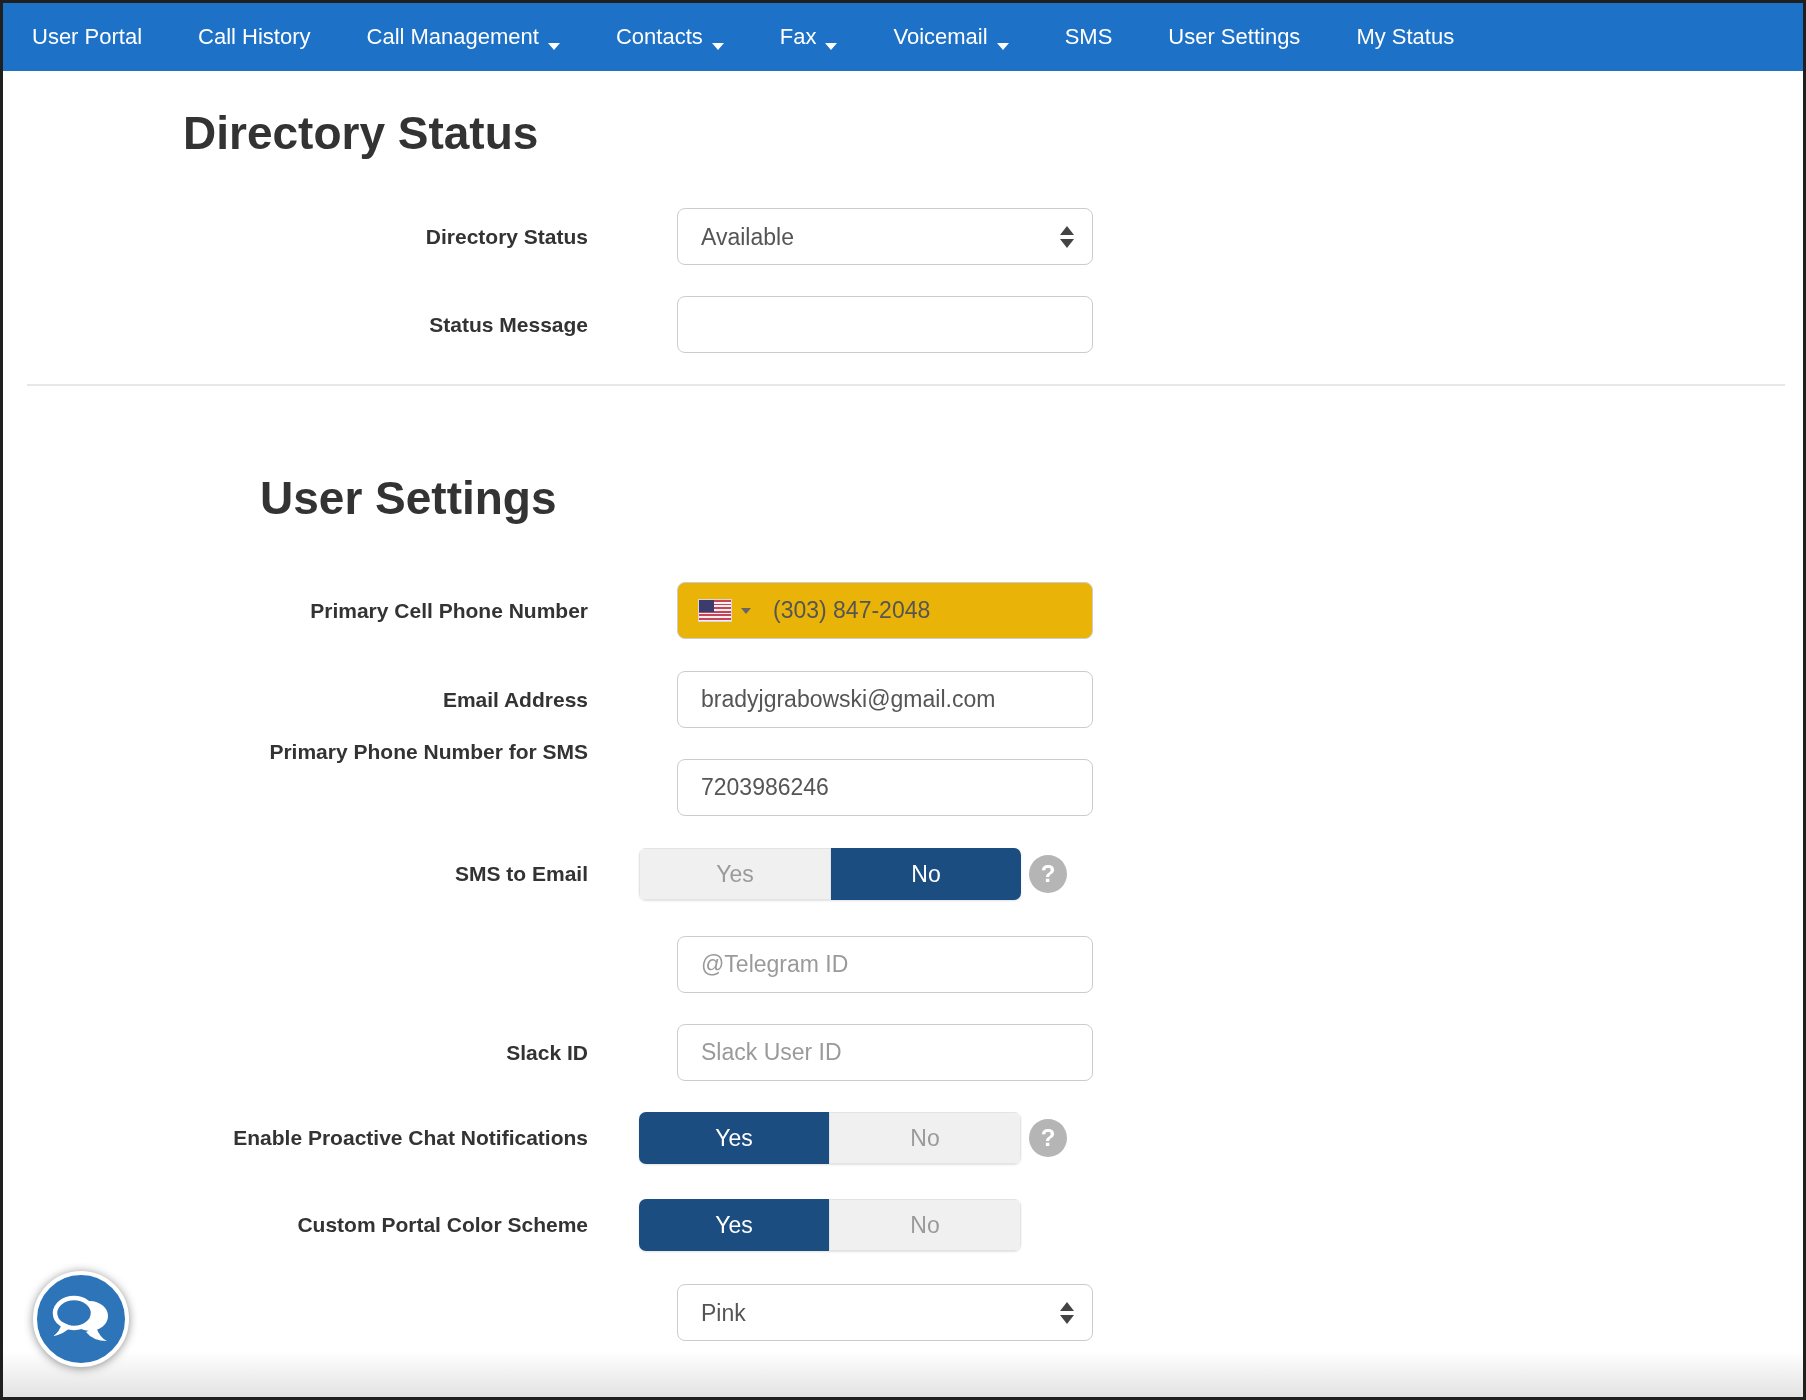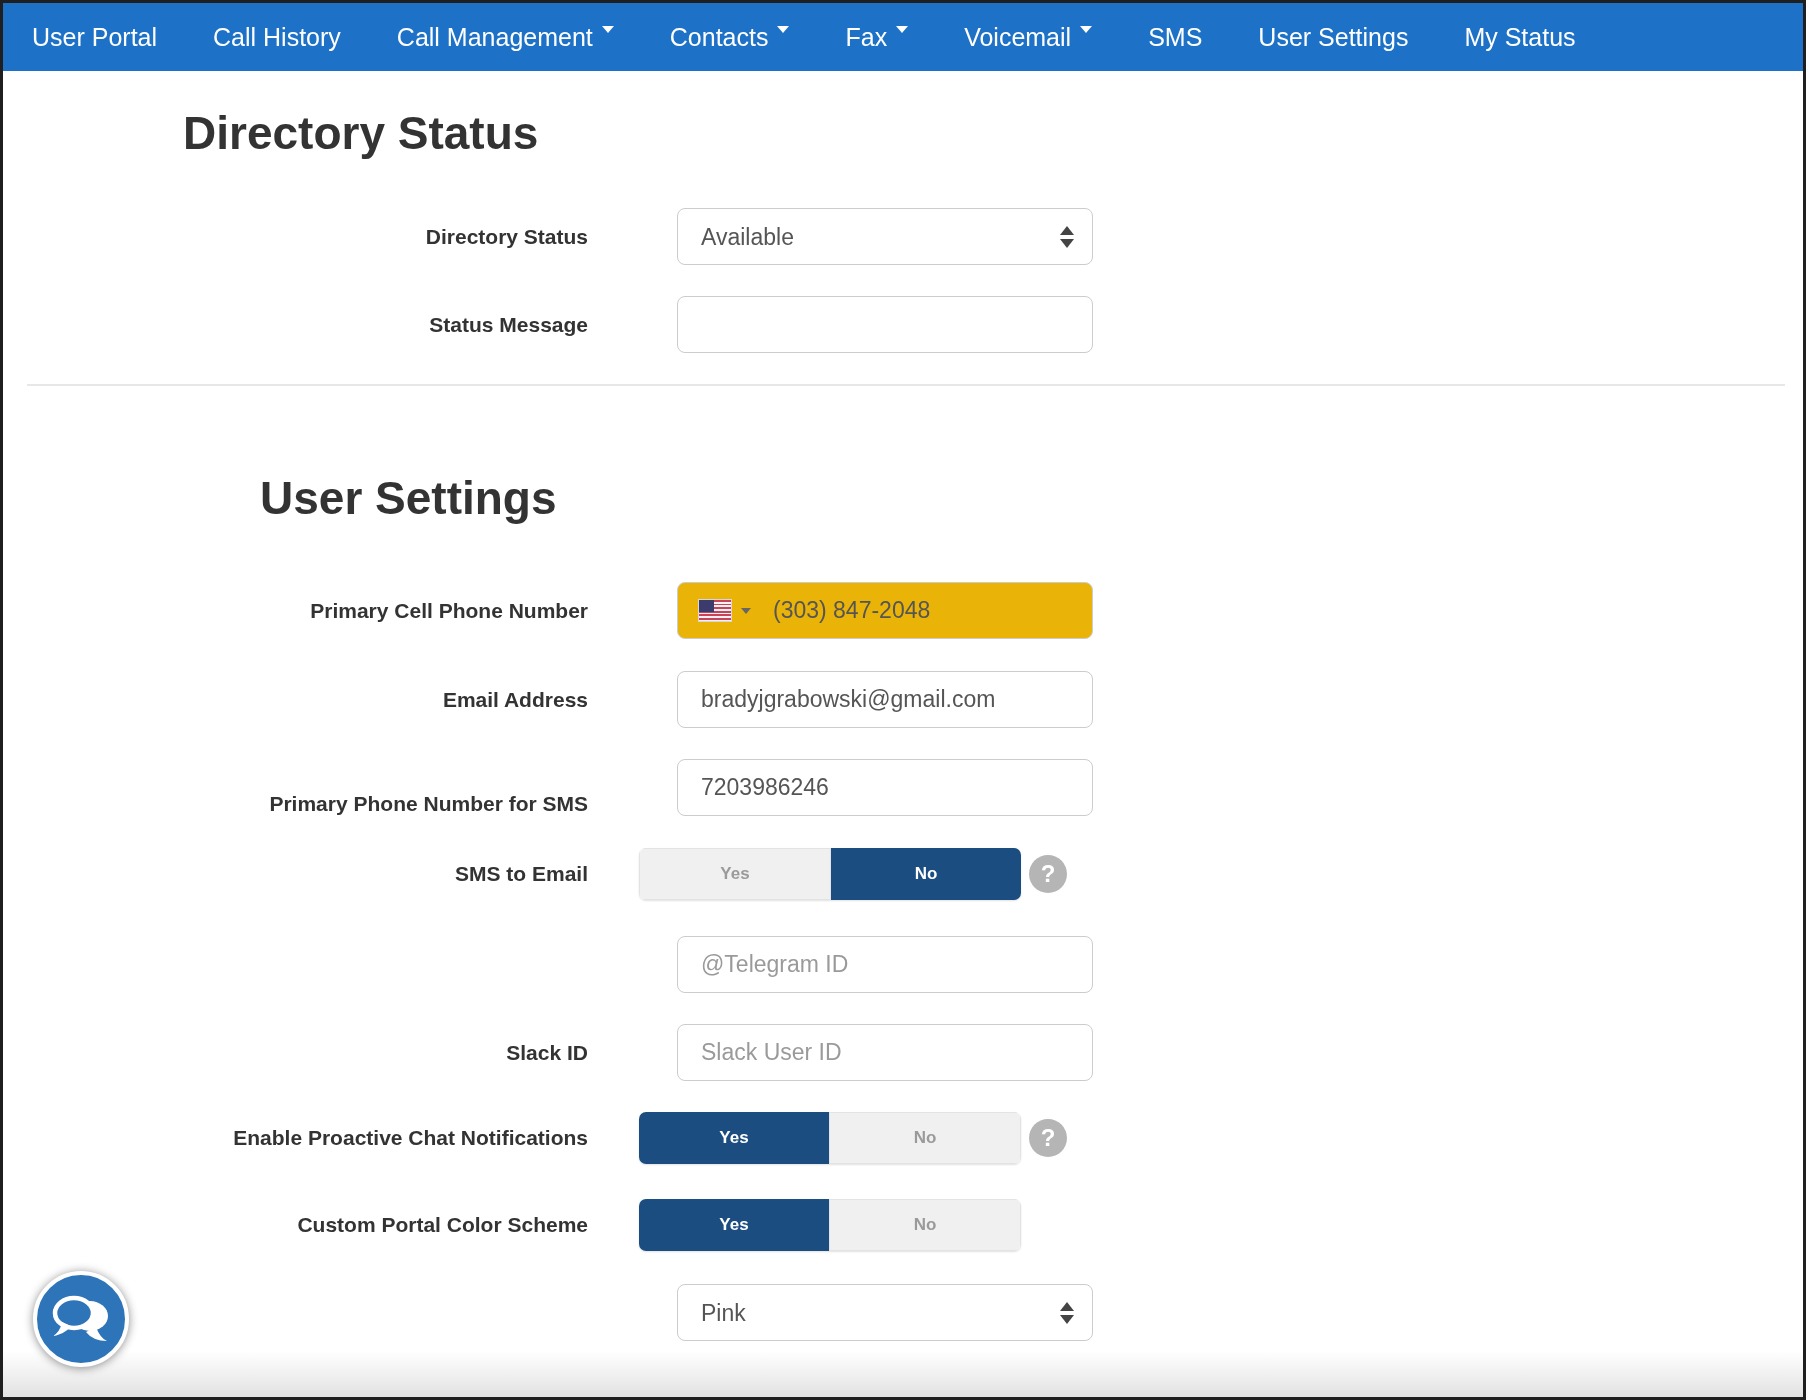--- a/index.html
+++ b/index.html
@@ -14,21 +14,21 @@
     --input-text:#555555;
     --divider:#e7e7e7;
   }
   *{box-sizing:border-box;margin:0;padding:0;font-family:"Liberation Sans","DejaVu Sans",sans-serif;}
   html,body{width:1806px;height:1400px;background:#fff;}
   .frame{position:relative;width:1806px;height:1400px;border:3px solid #1f1f1f;background:#fff;overflow:hidden;}
 
   
   .navbar{position:absolute;top:0;left:0;right:0;height:68px;background:var(--nav-bg);
           display:flex;align-items:center;padding-left:29px;gap:56px;}
-  .nav-item{color:#fff;font-size:25px;font-weight:500;white-space:nowrap;display:flex;align-items:flex-start;cursor:pointer;}
+  .nav-item{color:#fff;font-size:22px;font-weight:500;white-space:nowrap;display:flex;align-items:flex-end;cursor:pointer;}
   .caret{display:inline-block;width:0;height:0;margin-left:9px;margin-top:3px;
          border-left:6px solid transparent;border-right:6px solid transparent;border-top:7px solid #fff;}
 
   
   .h-dir{position:absolute;left:180px;top:103px;font-size:46px;font-weight:bold;color:var(--heading-text);}
   .h-user{position:absolute;left:257px;top:468px;font-size:46px;font-weight:bold;color:var(--heading-text);}
   .divider{position:absolute;left:24px;width:1758px;top:381px;height:2px;background:var(--divider);}
 
   
   .lbl{position:absolute;left:0;width:585px;display:flex;align-items:center;justify-content:flex-end;
@@ -40,42 +40,42 @@
   input.text::placeholder{color:#9a9a9a;opacity:1;}
   .stepper{position:absolute;right:19px;top:50%;transform:translateY(-50%);display:flex;flex-direction:column;gap:4px;pointer-events:none;}
   .stepper .up{width:0;height:0;border-left:7px solid transparent;border-right:7px solid transparent;border-bottom:9px solid #444;}
   .stepper .down{width:0;height:0;border-left:7px solid transparent;border-right:7px solid transparent;border-top:9px solid #444;}
 
   
   .t-dirsel{top:205px;}   .l-dirsel{top:205px;height:57px;}
   .t-status{top:293px;}   .l-status{top:293px;height:57px;}
   .t-phone{top:579px;}    .l-phone{top:579px;height:57px;}
   .t-email{top:668px;}    .l-email{top:668px;height:57px;}
-  .t-smsnum{top:756px;}   .l-smsnum{top:772px;height:57px;}
+  .t-smsnum{top:756px;}   .l-smsnum{top:720px;height:57px;}
   .t-smsmail{top:845px;}  .l-smsmail{top:845px;height:52px;}
   .t-telegram{top:933px;} .l-telegram{top:933px;height:57px;}
   .t-slack{top:1021px;}   .l-slack{top:1021px;height:57px;}
   .t-proactive{top:1109px;} .l-proactive{top:1109px;height:52px;}
   .t-custom{top:1196px;}  .l-custom{top:1196px;height:52px;}
   .t-color{top:1281px;}
 
   
   .phone-group{display:flex;align-items:center;width:100%;height:100%;border:1px solid var(--input-border);
        border-radius:8px;background:#eab308;padding-left:20px;}
   .flag{position:relative;width:34px;height:23px;flex:0 0 34px;border:1px solid #d8d8d8;
         background:repeating-linear-gradient(180deg,#c8425a 0 1.8px,#f3f0f2 1.8px 3.6px);}
   .flag::before{content:"";position:absolute;left:0;top:0;width:15px;height:12px;background:#3c3b6e;}
   .flag-caret{width:0;height:0;margin-left:9px;border-left:5px solid transparent;border-right:5px solid transparent;
         border-top:6px solid #666;flex:0 0 auto;}
   .phone-val{margin-left:22px;font-size:23px;color:var(--input-text);}
 
   
   .toggle{position:absolute;left:636px;width:382px;height:52px;display:flex;border-radius:7px;overflow:hidden;
           box-shadow:0 1px 2px rgba(0,0,0,0.12);}
-  .seg{flex:1;display:flex;align-items:center;justify-content:center;font-size:17px;font-weight:bold;
+  .seg{flex:1;display:flex;align-items:center;justify-content:center;font-size:23px;font-weight:normal;
        background:var(--toggle-unselected-bg);color:var(--toggle-unselected-text);cursor:pointer;border:1px solid #e3e3e3;}
   .seg.selected{background:var(--toggle-selected-bg);color:#fff;border:none;}
   .help{position:absolute;left:1026px;width:38px;height:38px;border-radius:50%;background:var(--help-icon-bg);
         color:#fff;font-weight:bold;font-size:24px;display:flex;align-items:center;justify-content:center;}
   .h-smsmail{top:852px;} .h-proactive{top:1116px;}
 
   
   .chat-btn{position:absolute;left:30px;top:1268px;width:96px;height:96px;border-radius:50%;
         background:var(--chat-button-bg);border:4px solid #fff;box-shadow:0 1px 10px rgba(0,0,0,0.45);
         display:flex;align-items:center;justify-content:center;cursor:pointer;}

